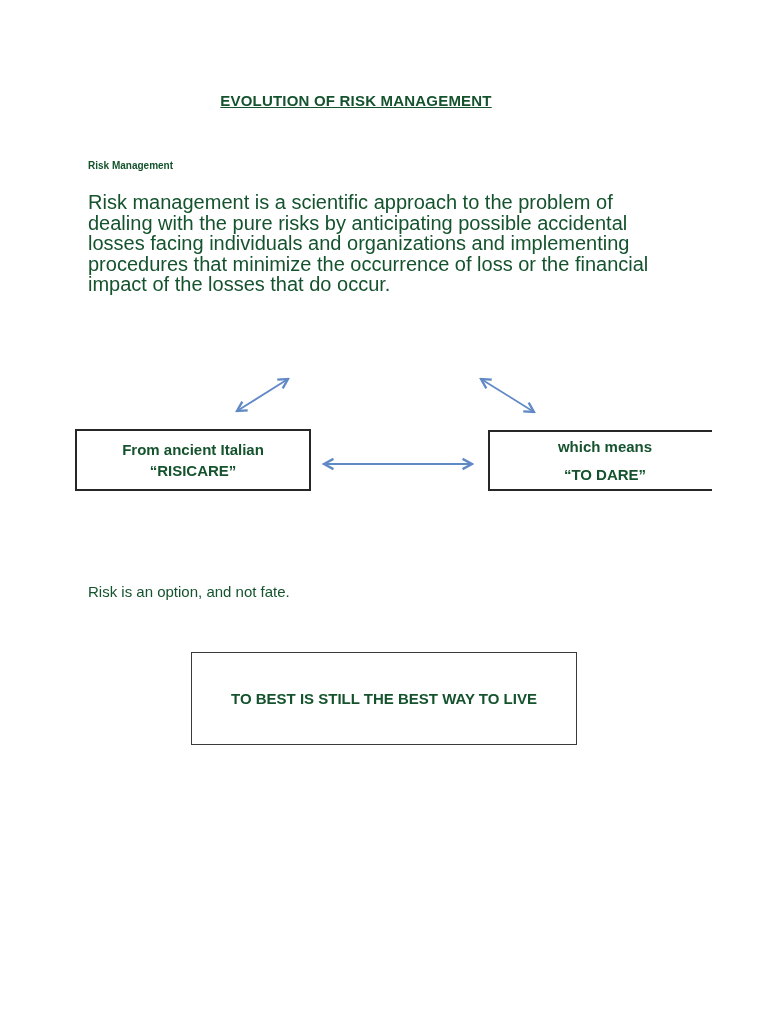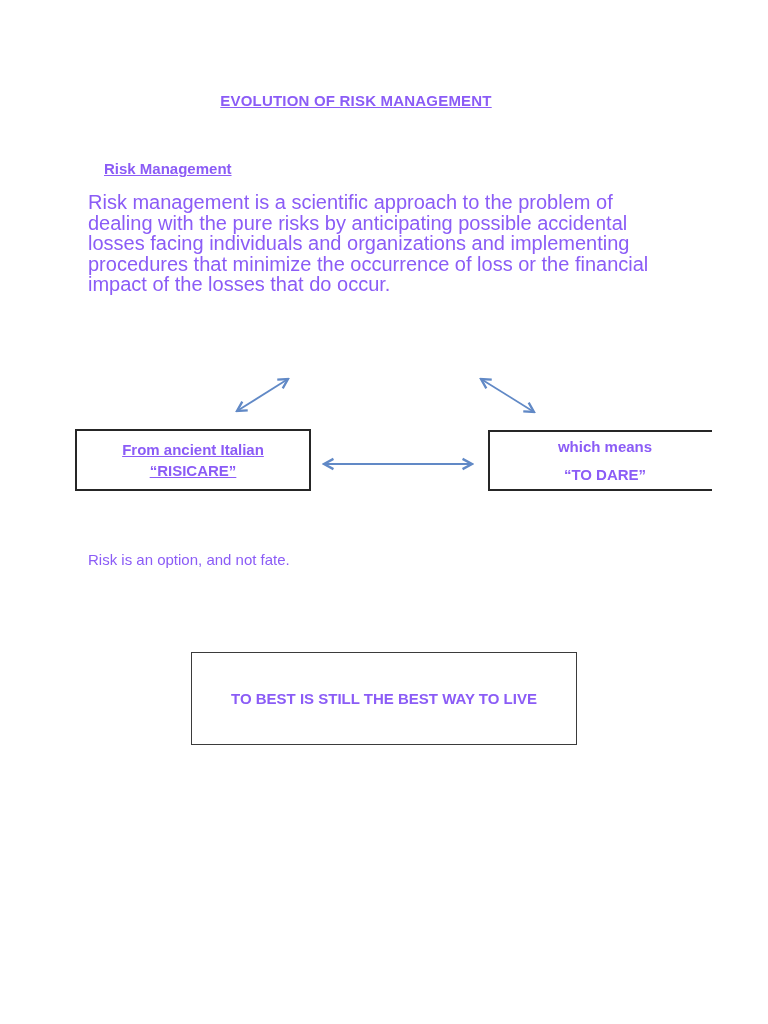--- a/index.html
+++ b/index.html
@@ -2,35 +2,35 @@
 <html><head>
 <meta charset="utf-8">
 <style>
   html, body { margin: 0; padding: 0; background: #ffffff; }
   .page {
     position: relative;
     width: 712px;
     height: 1024px;
     background: #ffffff;
     font-family: "Liberation Sans", "DejaVu Sans", sans-serif;
-    color: #8b5cf6;
+    color: #14532d;
     overflow: hidden;
   }
   .doc-title {
     position: absolute;
     top: 92px; left: 0; width: 100%;
     text-align: center;
     font-size: 15px; font-weight: bold;
     text-decoration: underline;
     letter-spacing: 0.2px;
   }
   .section-heading {
     position: absolute;
-    top: 160px; left: 104px;
-    font-size: 15px; font-weight: bold; text-decoration: underline;
+    top: 160px; left: 88px;
+    font-size: 10px; font-weight: bold;
   }
   .body-paragraph {
     position: absolute;
     top: 192px; left: 88px;
     width: 592px;
     margin: 0;
     font-size: 20px;
     line-height: 20.5px;
   }
   .dbox {
@@ -39,32 +39,33 @@
     border: 2px solid #262626;
     background: #ffffff;
     display: flex;
     align-items: center;
     justify-content: center;
     font-weight: bold;
     font-size: 15px;
     text-align: center;
   }
   .risk-box   { left: 308px; top: 342px; width: 155px; height: 51px; }
-  .origin-box { left: 75px;  top: 429px; width: 236px; height: 62px; flex-direction: column; gap: 4px; text-decoration: underline; }
+  .origin-box { left: 75px;  top: 429px; width: 236px; height: 62px; flex-direction: column; gap: 4px; }
   .meaning-box{ left: 488px; top: 430px; width: 234px; height: 61px; flex-direction: column; gap: 11px; }
   .arrows {
     position: absolute;
     left: 0; top: 0;
     width: 768px; height: 1024px;
     pointer-events: none;
   }
   .sentence {
     position: absolute;
     left: 88px;
     font-size: 15px;
+    margin-top: 32px;
   }
   .sentence-1 { top: 551px; }
   .sentence-2 { top: 587px; }
   .callout-box {
     position: absolute;
     left: 191px; top: 652px;
     width: 386px; height: 93px;
     box-sizing: border-box;
     border: 1px solid #3b3b3b;
     display: flex;

